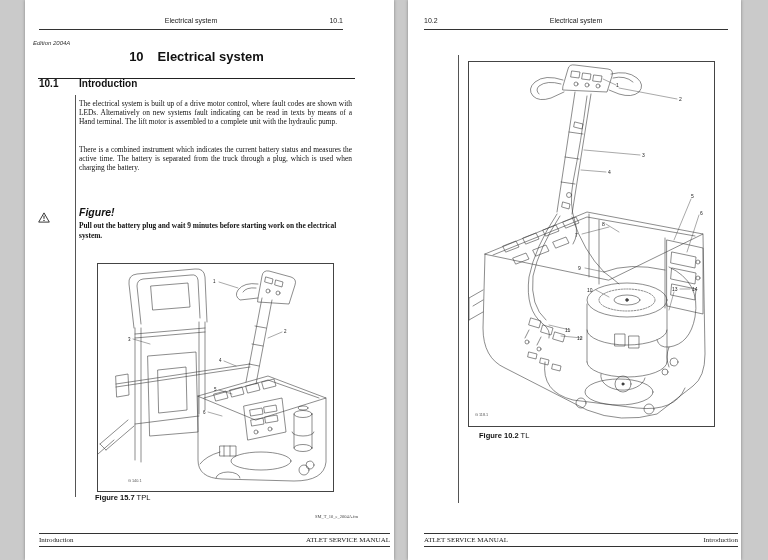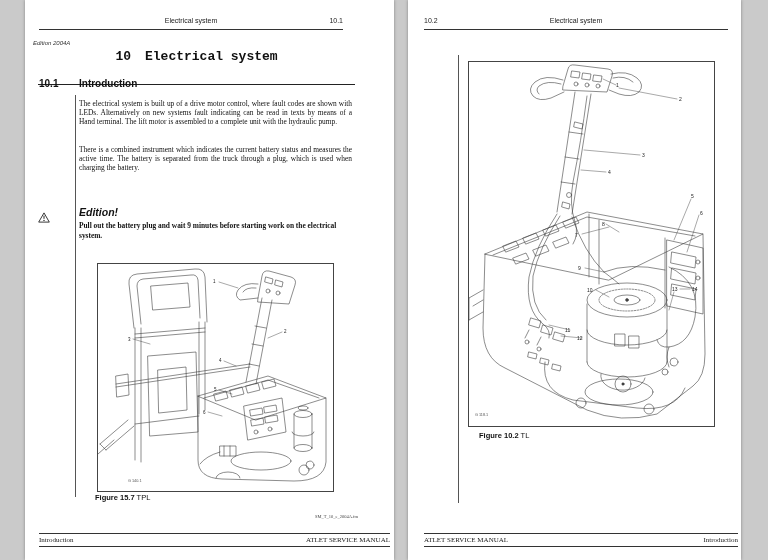--- a/index.html
+++ b/index.html
@@ -26,22 +26,22 @@
   .runhead .rh-num{position:absolute;top:3px;}
 
   .edition{
     position:absolute;left:8px;top:40px;
     font-family:"Liberation Sans", sans-serif;
     font-style:italic;font-size:6px;color:#333;
   }
 
   .chapter{
     position:absolute;top:49px;text-align:center;
-    border-bottom:1.5px solid #222;padding-bottom:20px;
-    font-family:Liberation Mono, monospace;
+    border-bottom:1.5px solid #222;padding-bottom:14px;
+    font-family:Liberation Sans, sans-serif;
     font-weight:bold;font-size:13px;color:#111;
   }
   .chapter .ch-num{margin-right:14px;}
 
   .sec-num,.sec-title{
     position:absolute;top:78px;
     font-family:"Liberation Sans", sans-serif;
     font-weight:bold;font-size:10px;color:#111;
   }
 
@@ -118,21 +118,21 @@
   <div class="body-par" style="top:145px;">There is a combined instrument which indicates the current battery status and measures the active time. The battery is separated from the truck through a plug, which is used when charging the battery.</div>
   <div class="body-par" style="top:99px;">The electrical system is built up of a drive motor control, where fault codes are shown with LEDs. Alternatively on new systems fault indicating can be read in texts by means of a Hand terminal. The lift motor is assembled to a complete unit with the hydraulic pump.</div>
 
   <span class="warn-icon">
     <svg width="12" height="11" viewBox="0 0 12 11">
       <path d="M6 .9 L11.3 10.1 H.7 Z" fill="none" stroke="#222" stroke-width=".9" stroke-linejoin="round"></path>
       <line x1="6" y1="3.6" x2="6" y2="6.8" stroke="#222" stroke-width="1"></line>
       <circle cx="6" cy="8.4" r=".7" fill="#222"></circle>
     </svg>
   </span>
-  <div class="warn-title">Edition!</div>
+  <div class="warn-title">Figure!</div>
   <div class="warn-body">Pull out the battery plug and wait 9 minutes before starting work on the electrical system.</div>
 
   <div class="figure-box" style="left:72px;top:263px;width:235px;height:227px;">
     <svg viewBox="0 0 235 227">
       <g class="drawing">
 
         <path d="M36,64 L31,20 Q30,11 39,10 L97,5 Q106,4 107,13 L109,58"></path>
         <path d="M43,60 L39,22 Q39,16 45,15 L93,11 Q99,10 100,16 L102,54"></path>
         <path d="M53,22 L90,19 L92,43 L55,46 Z"></path>
 

